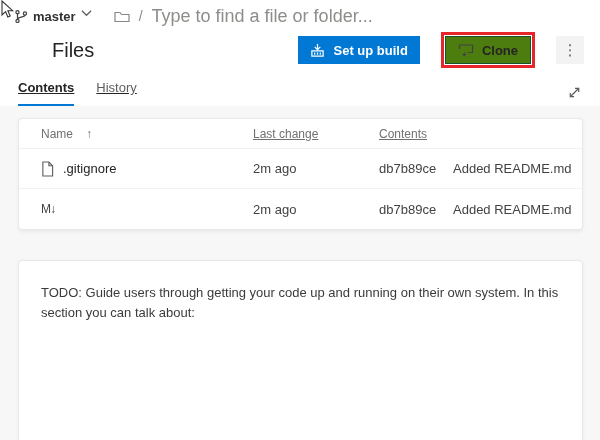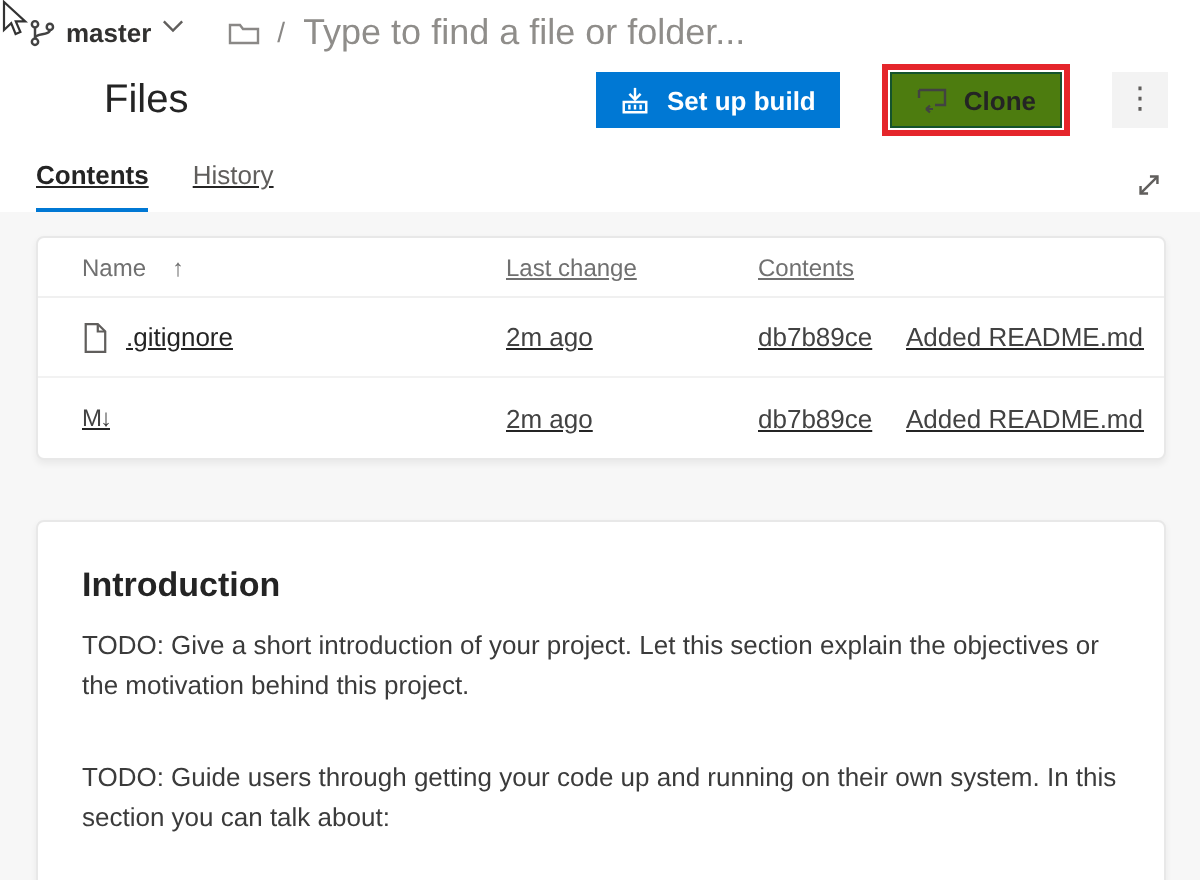--- a/index.html
+++ b/index.html
@@ -37,21 +37,21 @@
   .expand-btn { margin-left:auto; cursor:pointer; padding-bottom:6px; }
 
   
   .content { background:#f7f7f7; height:334px; padding:12px 17px 16px 18px; }
   .card { background:#fff; border:1px solid #e8e8e8; border-radius:4px;
     box-shadow:0 1.6px 3.6px rgba(0,0,0,0.06); }
 
   
   .t-row { display:flex; align-items:center; padding-left:22px; padding-right:10px; }
   .t-head { height:30px; font-size:12px; color:#707070; border-bottom:1px solid #f0f0f0; }
-  .t-data { height:40px; font-size:13px; color:#242424; border-bottom:1px solid #f2f2f2; cursor:pointer;text-decoration:underline; }
+  .t-data { height:40px; font-size:13px; color:#242424; border-bottom:1px solid #f2f2f2; cursor:pointer; }
   .t-data:last-child { border-bottom:none; }
   .col-name { width:212px; display:flex; align-items:center; gap:9px; }
   .col-change { width:126px; color:#424242; }
   .col-commit { width:74px; color:#424242; }
   .col-msg { flex:1; color:#424242; white-space:nowrap; overflow:hidden; }
   .t-head .col-change, .t-head .col-commit { color:#707070;text-decoration:underline; }
   .md-glyph { font-size:12px; font-weight:400; color:#424242; letter-spacing:-1px; }
   .sort-arrow { margin-left:4px; font-size:12px; }
 
   
@@ -179,22 +179,18 @@
           <span class="md-glyph">M↓</span>
         </div>
         <div class="col-change">2m ago</div>
         <div class="col-commit">db7b89ce</div>
         <div class="col-msg">Added README.md...</div>
       </div>
     </div>
 
     <div class="card readme">
       <div class="md-section">
-        <div class="md-h2">Introduction</div>
-        <div class="md-p">TODO: Give a short introduction of your project. Let this section explain the objectives or the motivation behind this project.</div>
-      </div>
-      <div class="md-section">
         <div class="md-p">TODO: Guide users through getting your code up and running on their own system. In this section you can talk about:</div>
       </div>
     </div>
 
   </div>
 </div>
 
 </body></html>

